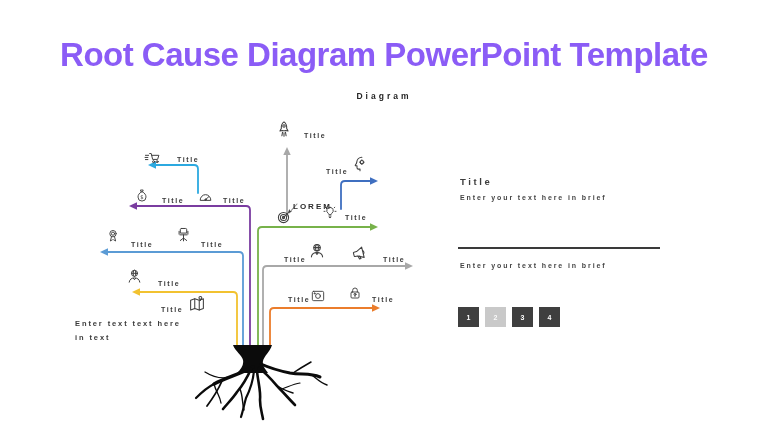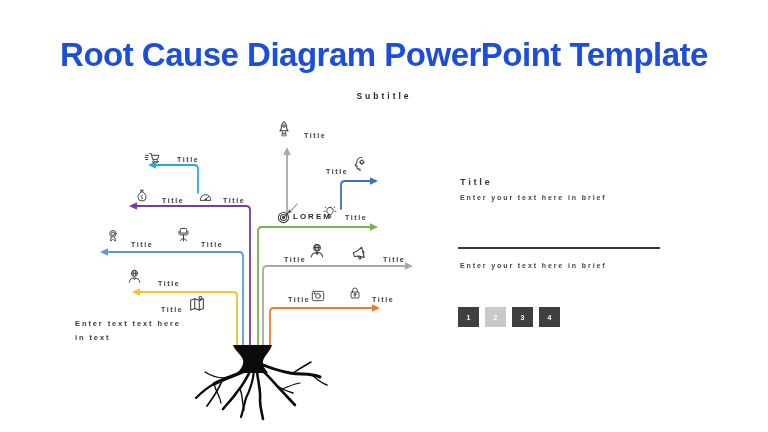--- a/index.html
+++ b/index.html
@@ -1,19 +1,19 @@
 <!DOCTYPE html>
 <html><head>
 <meta charset="utf-8">
 <style>
   html,body{margin:0;padding:0;background:#fff;}
   .slide{position:relative;width:768px;height:432px;background:#ffffff;overflow:hidden;
          font-family:"Liberation Sans",sans-serif;}
   .main-title{position:absolute;top:36px;left:0;width:768px;text-align:center;
-              font-size:33px;font-weight:800;letter-spacing:-0.5px;color:#1d4ed8;}
+              font-size:33px;font-weight:800;letter-spacing:-0.5px;color:#8b5cf6;}
   .subtitle{position:absolute;top:91px;left:0;width:768px;text-align:center;
             font-size:8.5px;font-weight:700;letter-spacing:3px;color:#262626;}
   .lines{position:absolute;left:0;top:0;pointer-events:none;}
   .ic{position:absolute;line-height:0;}
   .ic svg{stroke:#3f3f3f;stroke-width:1.4;fill:none;stroke-linecap:round;stroke-linejoin:round;}
   .lb{position:absolute;font-size:7px;font-weight:700;letter-spacing:1.6px;color:#383838;
       white-space:nowrap;line-height:9px;}
   .lorem{position:absolute;font-size:8px;font-weight:800;letter-spacing:2px;color:#2b2b2b;
          white-space:nowrap;line-height:9px;}
   .note{position:absolute;left:75px;top:317px;font-size:7.5px;font-weight:700;
@@ -28,21 +28,21 @@
         font-size:7px;font-weight:700;color:#ffffff;}
   .step.dark{background:#3f3f3f;}
   .step.light{background:#c9c9c9;color:#fafafa;}
 </style>
 </head>
 <body>
 
 <div class="slide">
 
   <div class="main-title">Root Cause Diagram PowerPoint Template</div>
-  <div class="subtitle">Subtitle</div>
+  <div class="subtitle">Diagram</div>
 
   <svg class="lines" width="768" height="432" viewBox="0 0 768 432">
     <g fill="none" stroke-width="1.8" stroke-linecap="round">
 
       <path d="M153 165 H194 Q198 165 198 169 V193" stroke="#2CA9E0"></path>
       <polygon points="148,165 156,161.2 156,168.8" stroke="none" fill="#2CA9E0"></polygon>
 
       <path d="M134 206 H246 Q250 206 250 210 V347" stroke="#7A3CA0"></path>
       <polygon points="129,206 137,202.2 137,209.8" stroke="none" fill="#7A3CA0"></polygon>
 
@@ -168,21 +168,21 @@
   <span class="lb" style="left:304px;top:131px">Title</span>
 
   <span class="ic" style="left:276px;top:207px">
     <svg width="18" height="18" viewBox="0 0 24 24">
         <circle cx="10" cy="14" r="6.8"></circle>
         <circle cx="10" cy="14" r="4.1"></circle>
         <circle cx="10" cy="14" r="1.5"></circle>
         <path d="M10 14l7-7M17 7l3-1M17 7l1-3"></path>
       </svg>
   </span>
-  <span class="lorem" style="left:293px;top:212px">LOREM</span>
+  <span class="lorem" style="left:293px;top:202px">LOREM</span>
 
   <span class="lb" style="left:326px;top:167px">Title</span>
   <span class="ic" style="left:351px;top:155px">
     <svg width="18" height="18" viewBox="0 0 24 24">
         <path d="M14.5 3a7 7 0 00-6.8 6.5c-.1 1.5-.9 2.6-1.9 3.9-.3.4-.1.8.3.8h1.9v2.8a1.8 1.8 0 001.8 1.8h2.2V21"></path>
         <circle cx="14.5" cy="9.5" r="2.2"></circle>
         <path d="M14.5 6.3v1M14.5 11.7v1M11.6 9.5h1M16.4 9.5h1"></path>
       </svg>
   </span>
 

